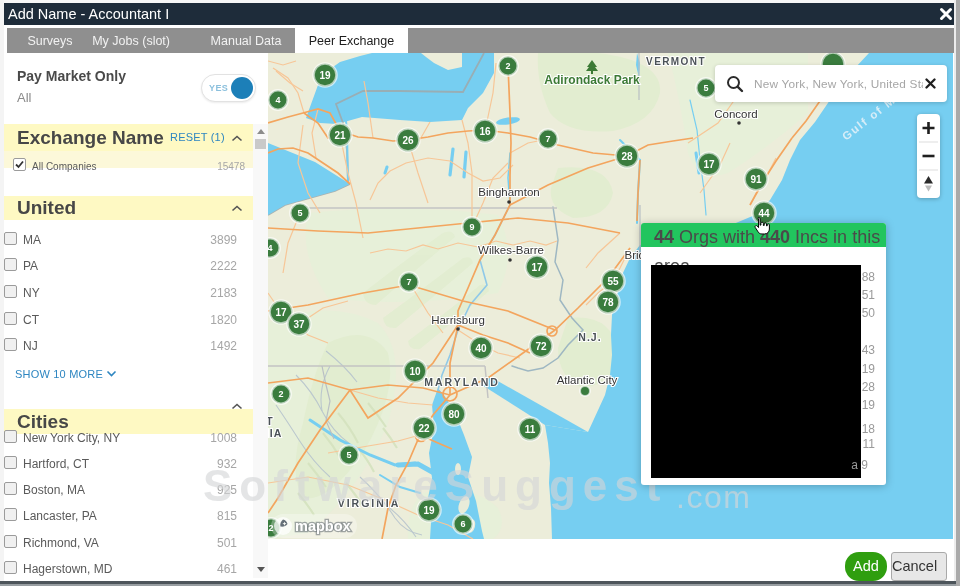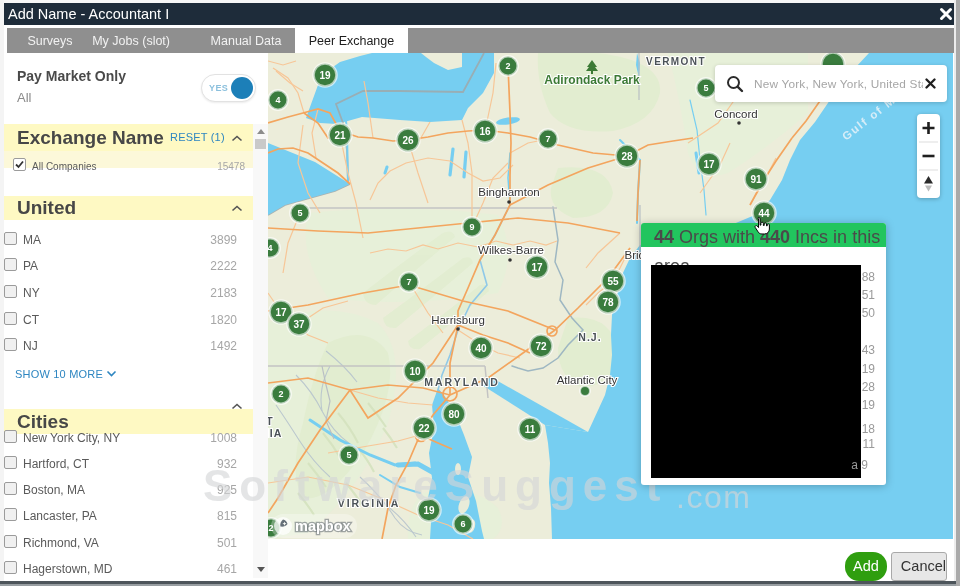--- a/index.html
+++ b/index.html
@@ -37,21 +37,21 @@
 
 #sbtrack{left:253px;top:124px;width:15px;height:454px;background:#f8f8f8}
 #sbup{left:257px;top:129px;width:0;height:0;border-left:4px solid transparent;border-right:4px solid transparent;border-bottom:5px solid #8c8c8c}
 #sbthumb{left:255px;top:139px;width:11px;height:10px;background:#c9c9c9}
 #sbdown{left:257px;top:567px;width:0;height:0;border-left:4px solid transparent;border-right:4px solid transparent;border-top:5px solid #555}
 
 #map{left:268px;top:53px;width:685px;height:486px;overflow:hidden;background:#edecdc}
 
 #footer{left:268px;top:539px;width:686px;height:42px;background:#fff}
 #addbtn{left:845px;top:552px;width:42px;height:29px;background:#2f9e0f;border-radius:14px;color:#fff;font-size:14.5px;text-align:center;line-height:29px}
-#cancelbtn{left:891px;top:552px;width:56px;height:29px;background:#e7e7e7;border:1px solid #a9a9a9;box-sizing:border-box;border-radius:3px;color:#333;font-size:14.5px;text-align:right;line-height:27px}
+#cancelbtn{left:891px;top:552px;width:56px;height:29px;background:#e7e7e7;border:1px solid #a9a9a9;box-sizing:border-box;border-radius:3px;color:#333;font-size:14.5px;text-align:left;line-height:27px}
 
 #search{left:715px;top:65px;width:232px;height:37px;background:#fff;border-radius:4px;box-shadow:0 1px 4px rgba(0,0,0,.18)}
 #searchph{left:754px;top:65px;height:37px;line-height:38px;font-size:11.8px;color:#a6a6a6;letter-spacing:.2px;width:169px;overflow:hidden;white-space:nowrap}
 
 #zoomctl{left:917px;top:114px;width:23px;height:84px;background:#fff;border-radius:4px;box-shadow:0 1px 4px rgba(0,0,0,.25)}
 
 #popup{left:641px;top:223px;width:245px;height:262px;background:#fff;border-radius:3px;box-shadow:0 1px 8px rgba(0,0,0,.25)}
 #popuphead{left:641px;top:223px;width:245px;height:24px;background:#22c55e;border-radius:3px 3px 0 0;font-size:18px;color:#4a4a4a;line-height:29px;padding-left:13px;box-sizing:border-box}
 #blackbox{left:651px;top:265px;width:210px;height:213px;background:#000}
 .pnum{position:absolute;font-size:12px;color:#9a9a9a;width:30px;text-align:right}

